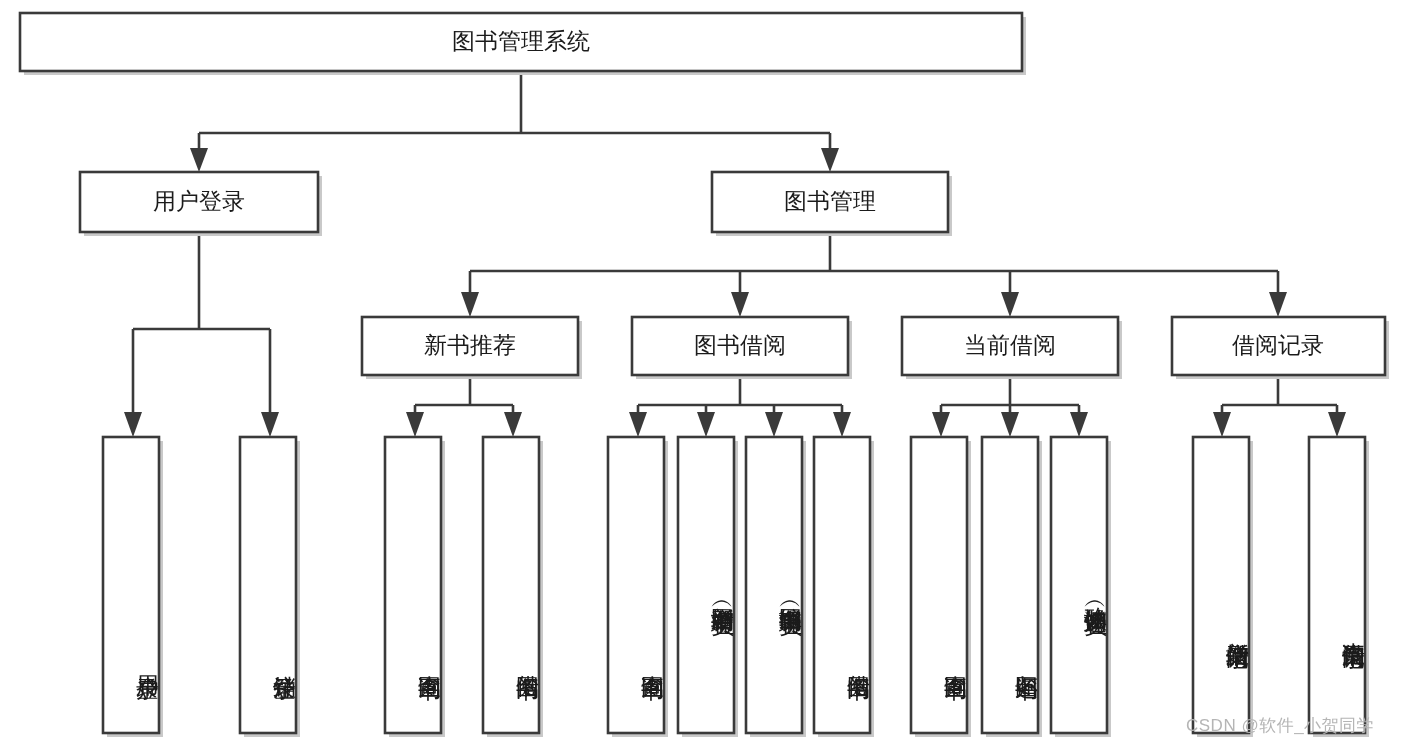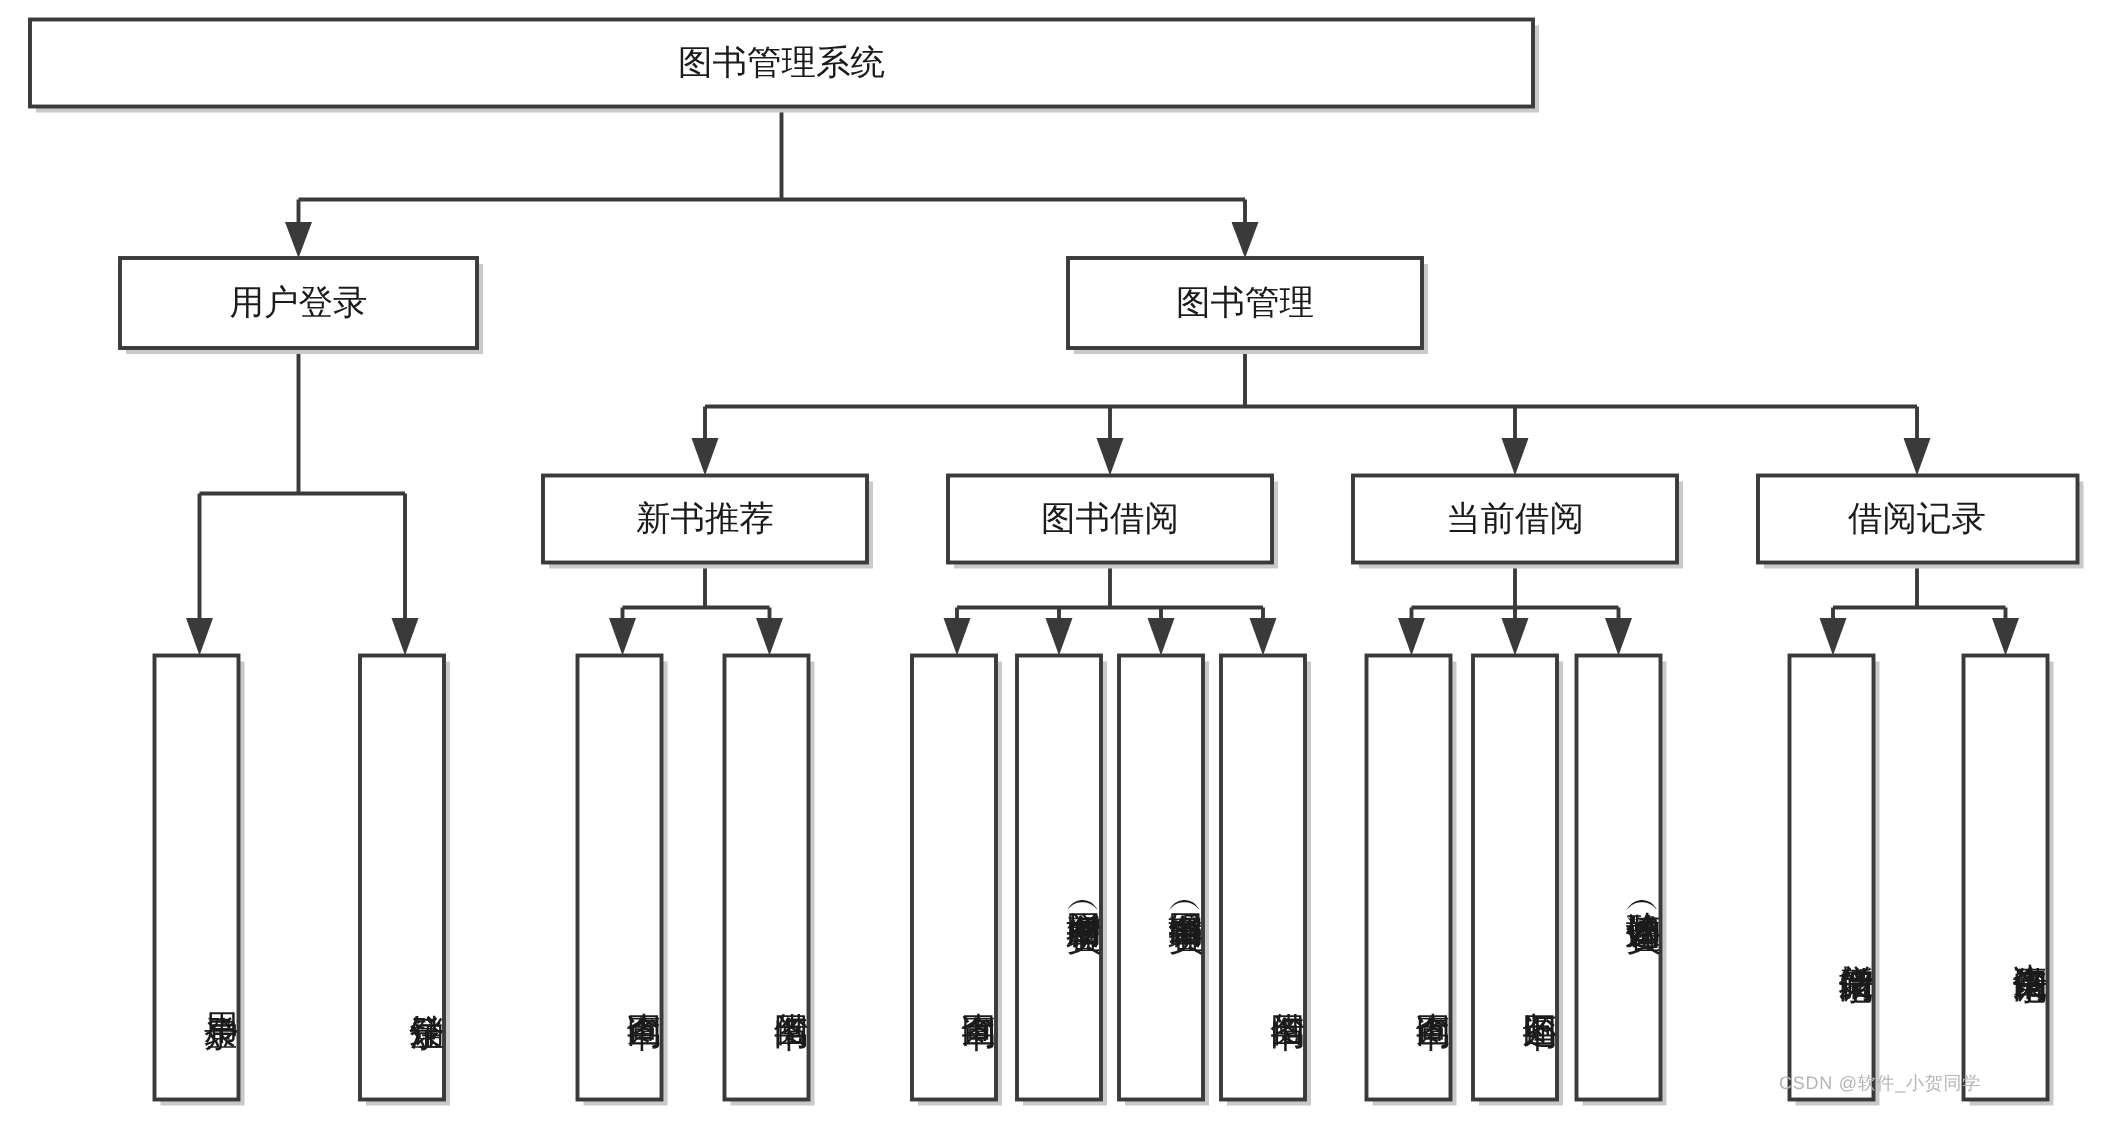--- a/index.html
+++ b/index.html
@@ -64,21 +64,21 @@
     letter-spacing: 1px;
     display: flex;
     align-items: flex-start;
     justify-content: center;
     white-space: nowrap;
     pointer-events: none;
   }
   .watermark {
     position: absolute;
     font-family: "Liberation Sans", "DejaVu Sans", sans-serif;
-    font-size: 12px;
+    font-size: 17px;
     color: #b5b5b5;
     left: 1186px;
     top: 714px;
     letter-spacing: 0.5px;
     white-space: nowrap;
   }
 </style>
 </head>
 <body>
 

